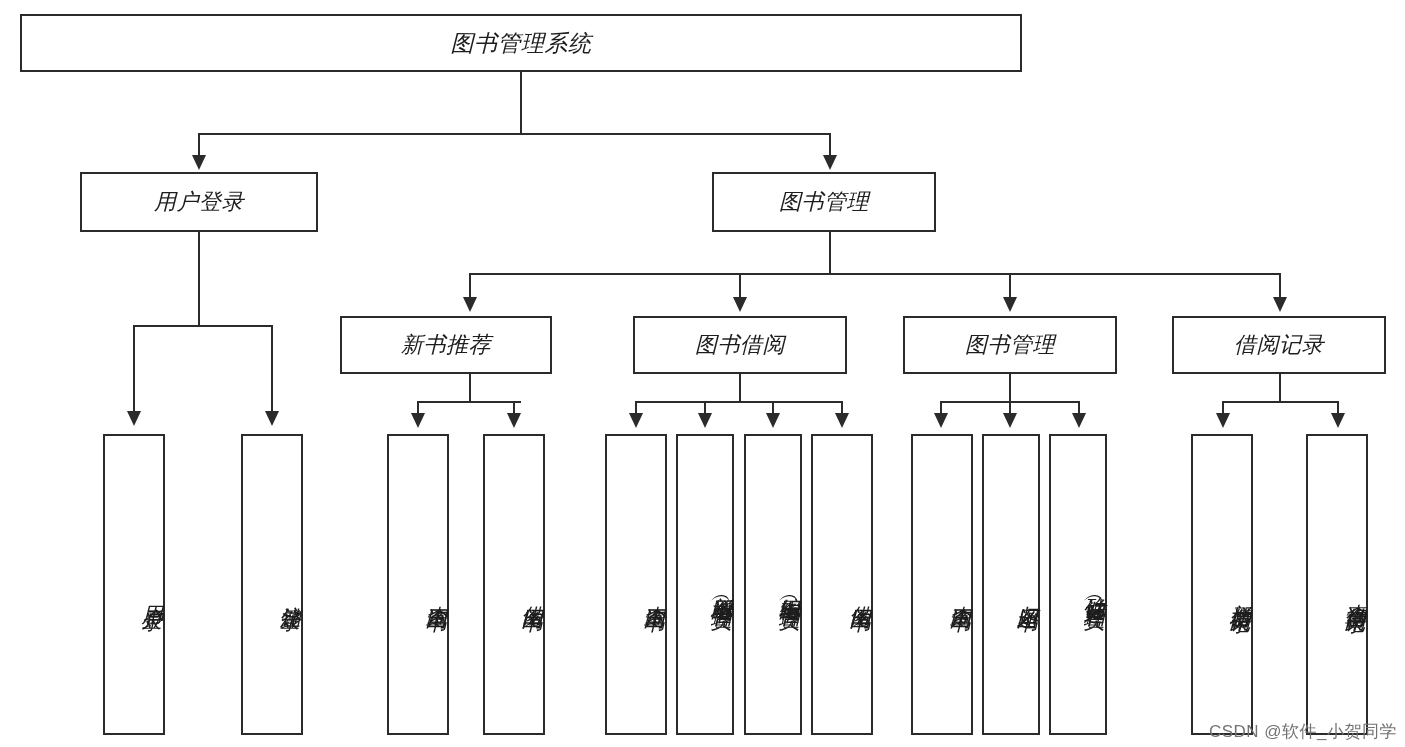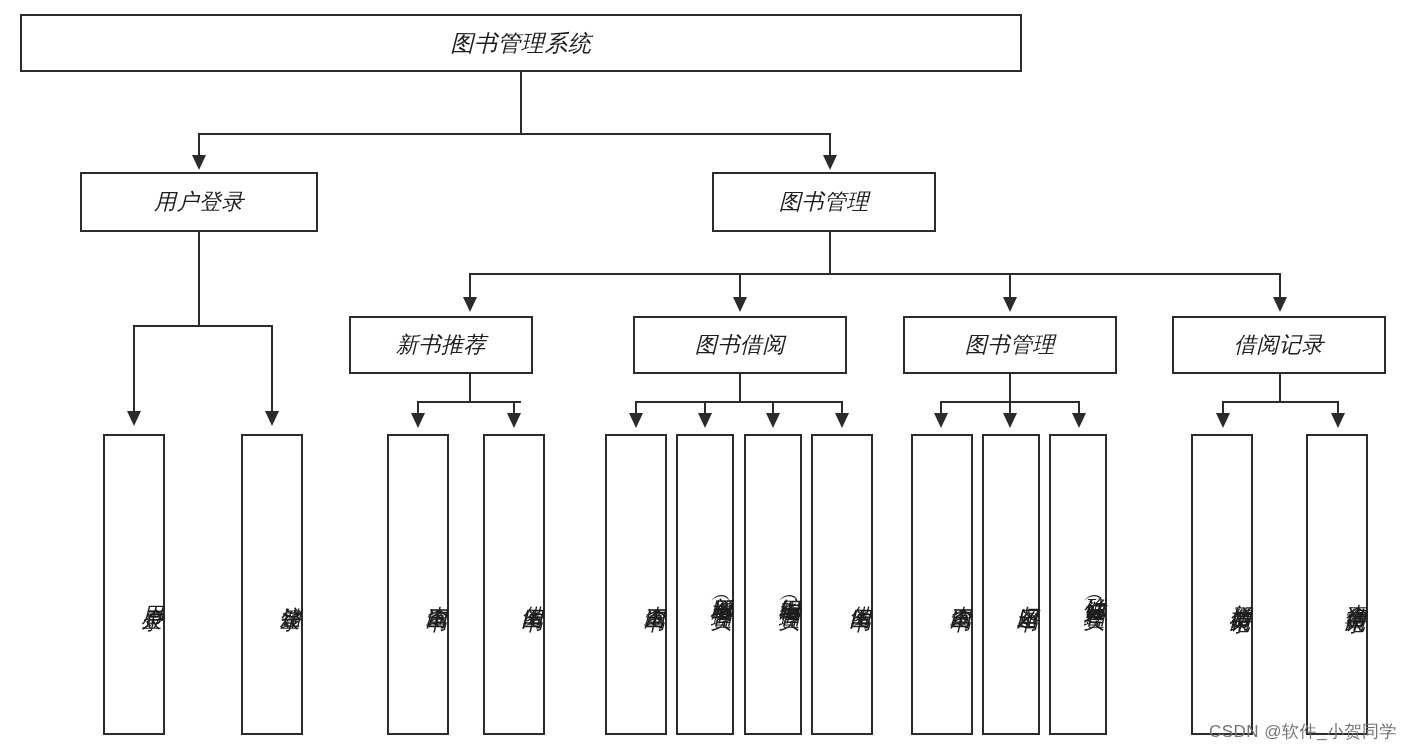--- a/index.html
+++ b/index.html
@@ -109,21 +109,21 @@
   <div class="ln h" style="left:469px;top:273px;width:811px;"></div>
   <div class="ln v" style="left:469px;top:273px;height:26px;"></div>
   <div class="arrow" style="left:463px;top:297px;"></div>
   <div class="ln v" style="left:739px;top:273px;height:26px;"></div>
   <div class="arrow" style="left:733px;top:297px;"></div>
   <div class="ln v" style="left:1009px;top:273px;height:26px;"></div>
   <div class="arrow" style="left:1003px;top:297px;"></div>
   <div class="ln v" style="left:1279px;top:273px;height:26px;"></div>
   <div class="arrow" style="left:1273px;top:297px;"></div>
 
-  <div class="node horiz" style="left:349px;top:316px;width:184px;height:58px;">新书推荐</div>
+  <div class="node horiz" style="left:340px;top:316px;width:212px;height:58px;">新书推荐</div>
   <div class="node horiz" style="left:633px;top:316px;width:214px;height:58px;">图书借阅</div>
   <div class="node horiz" style="left:903px;top:316px;width:214px;height:58px;">图书管理</div>
   <div class="node horiz" style="left:1172px;top:316px;width:214px;height:58px;">借阅记录</div>
 
   <div class="ln v" style="left:469px;top:374px;height:28px;"></div>
   <div class="ln h" style="left:417px;top:401px;width:104px;"></div>
   <div class="ln v" style="left:417px;top:401px;height:14px;"></div>
   <div class="arrow" style="left:411px;top:413px;"></div>
   <div class="ln v" style="left:513px;top:401px;height:14px;"></div>
   <div class="arrow" style="left:507px;top:413px;"></div>

